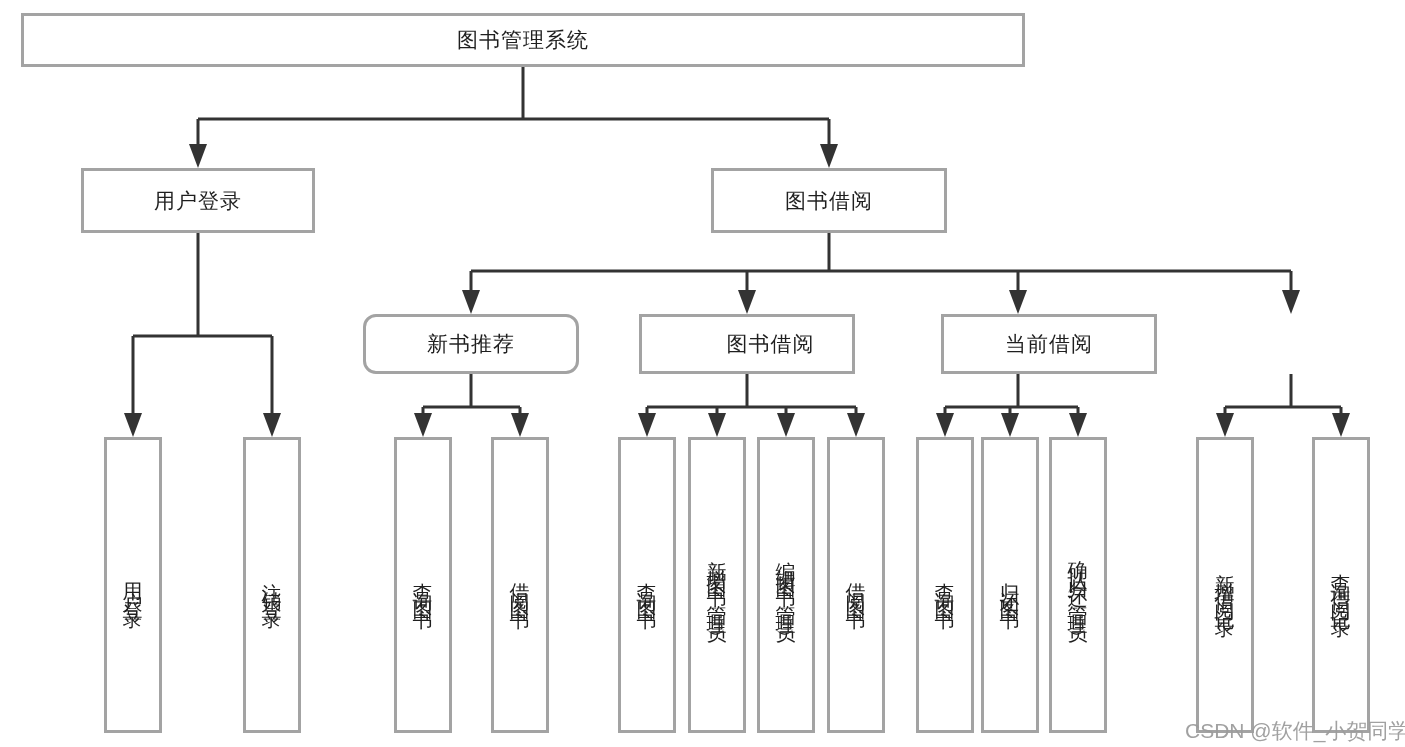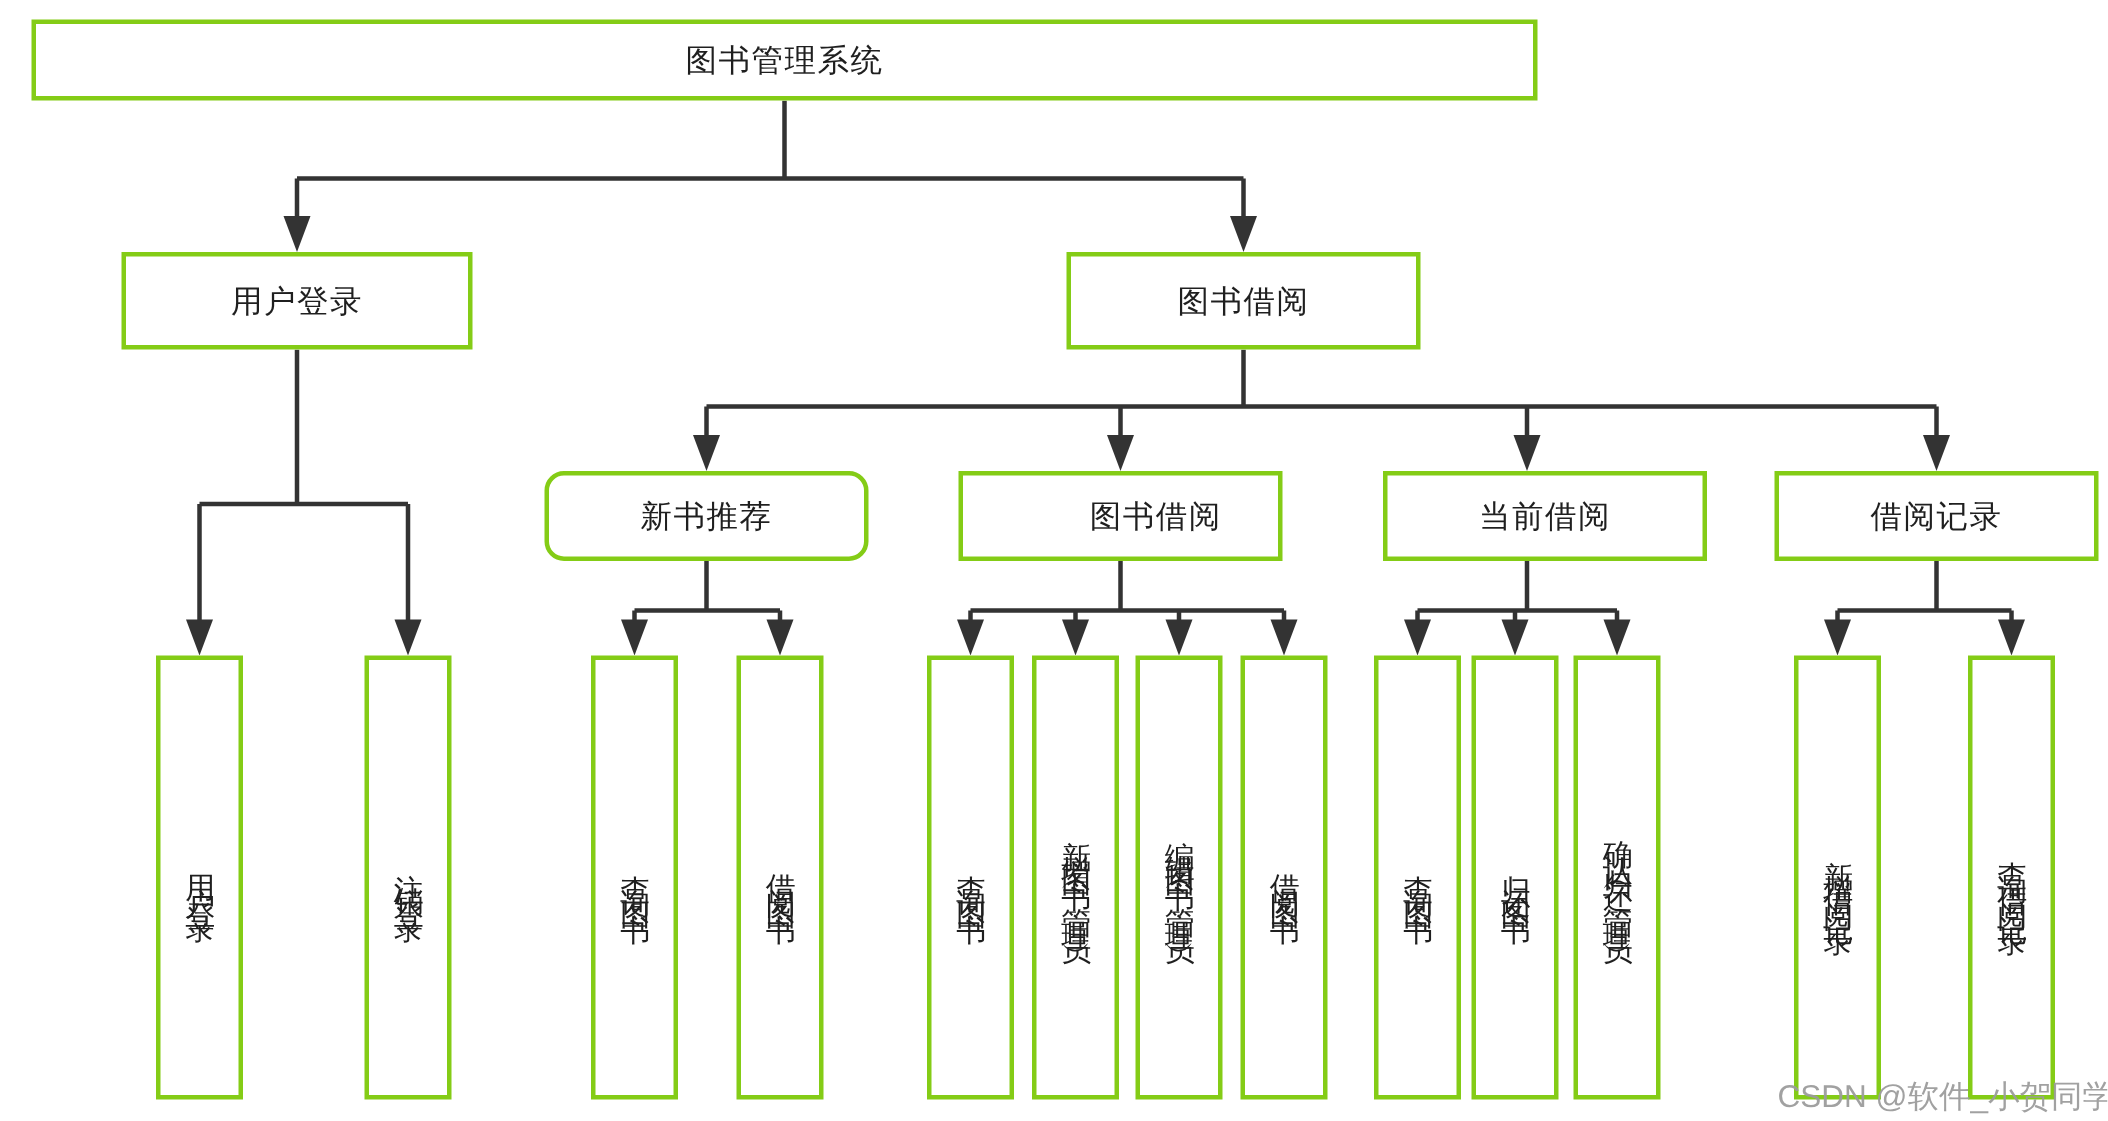--- a/index.html
+++ b/index.html
@@ -10,21 +10,21 @@
     overflow:hidden;
     font-family:"Liberation Sans", sans-serif;
   }
   .connectors{position:absolute;left:0;top:0;width:1405px;height:747px;z-index:1;}
   .connectors path{stroke:#333333;stroke-width:3;fill:none;}
   .connectors polygon{fill:#333333;stroke:none;}
   .box{
     position:absolute;
     box-sizing:border-box;
     background:#ffffff;
-    border:3px solid #84cc16;
+    border:3px solid #a3a3a3;
     display:flex;align-items:center;justify-content:center;
     z-index:2;
   }
   .hlabel{
     font-size:21px;
     color:#1f1f1f;
     letter-spacing:1px;
     white-space:nowrap;
   }
   .vlabel{
@@ -104,25 +104,22 @@
   <div class="box" style="left:711px;top:168px;width:236px;height:65px;">
     <span class="hlabel">图书借阅</span>
   </div>
 
   <div class="box" style="left:363px;top:314px;width:216px;height:60px;border-radius:13px;">
     <span class="hlabel">新书推荐</span>
   </div>
   <div class="box" style="left:639px;top:314px;width:216px;height:60px;padding-left:47px;">
     <span class="hlabel">图书借阅</span>
   </div>
-  <div class="box" style="left:922px;top:314px;width:216px;height:60px;">
+  <div class="box" style="left:941px;top:314px;width:216px;height:60px;">
     <span class="hlabel">当前借阅</span>
-  </div>
-  <div class="box" style="left:1183px;top:314px;width:216px;height:60px;">
-    <span class="hlabel">借阅记录</span>
   </div>
 
   <div class="box" style="left:104px;top:437px;width:58px;height:296px;">
     <span class="vlabel">用户登录</span>
   </div>
   <div class="box" style="left:243px;top:437px;width:58px;height:296px;">
     <span class="vlabel">注销登录</span>
   </div>
 
   <div class="box" style="left:394px;top:437px;width:58px;height:296px;">

